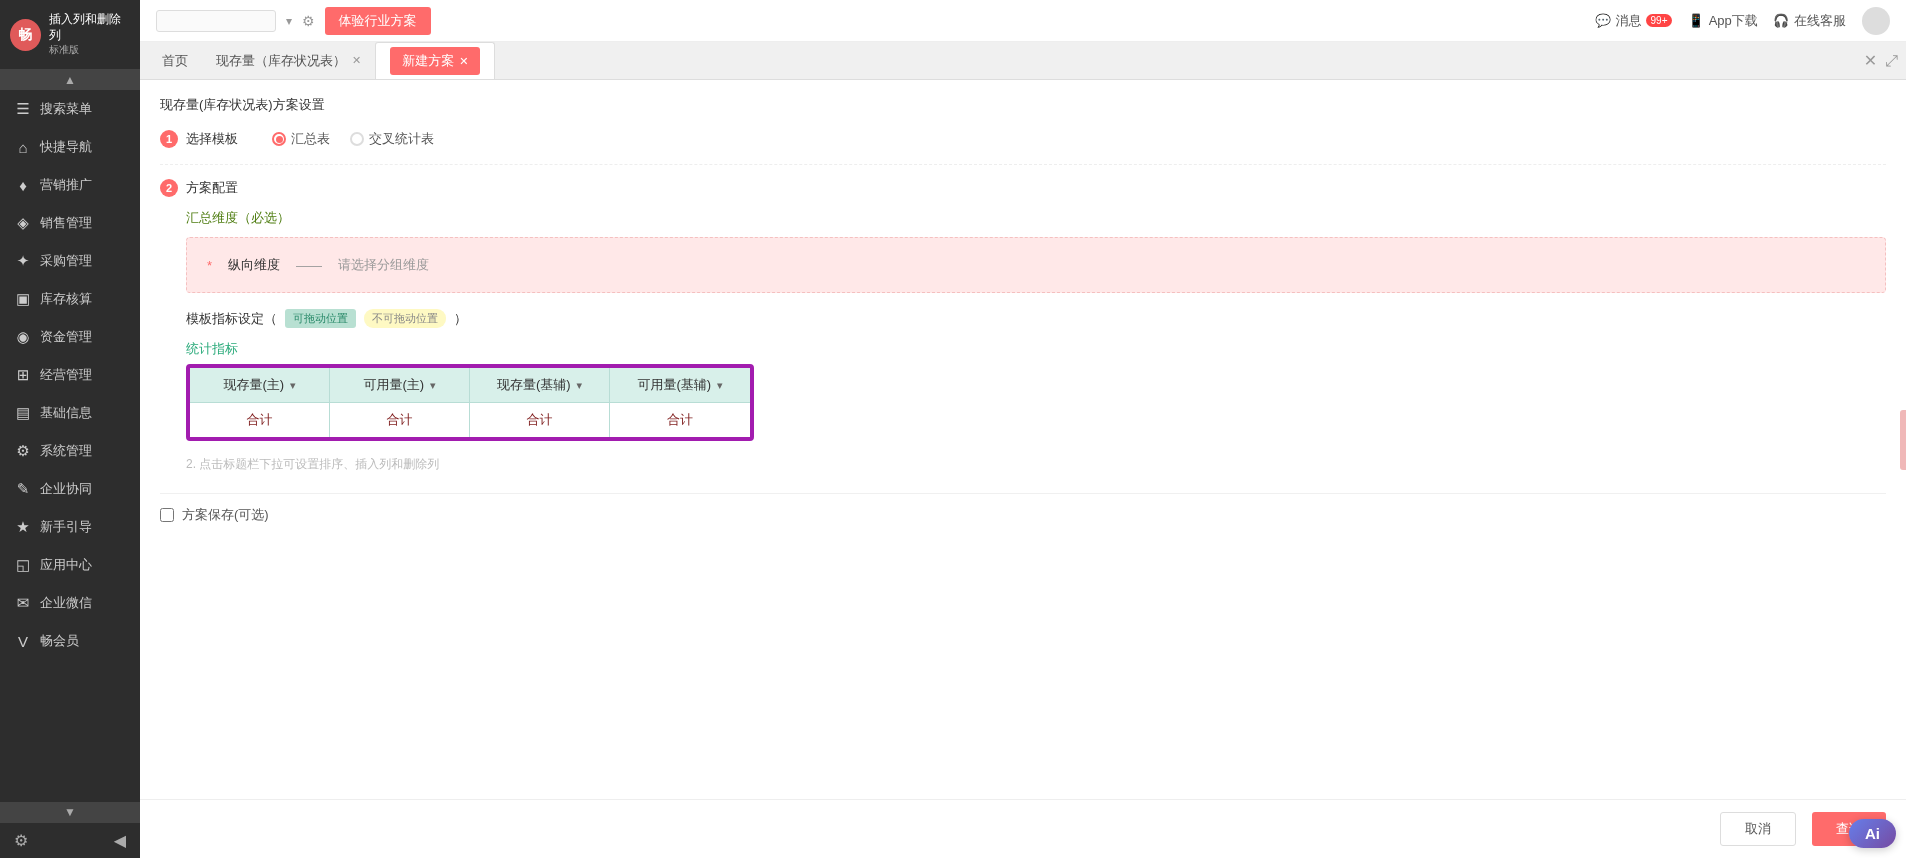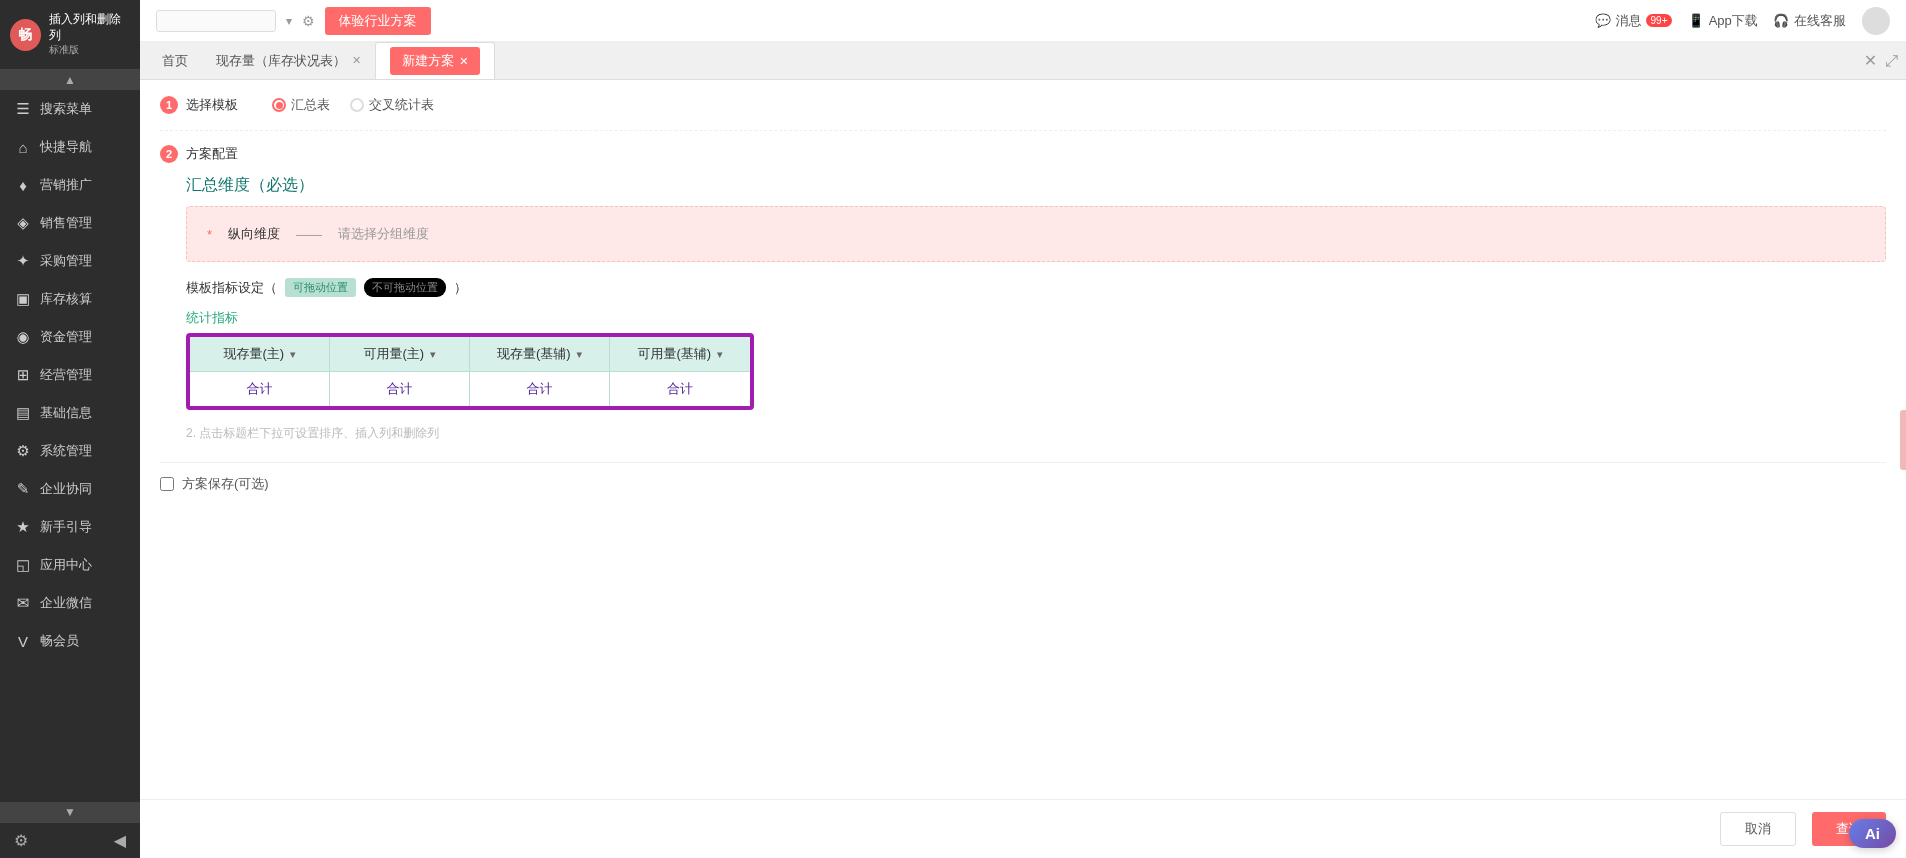--- a/index.html
+++ b/index.html
@@ -129,21 +129,21 @@
     .radio-option { display: flex; align-items: center; gap: 5px; font-size: 13px; color: #555; cursor: pointer; }
     .radio-circle {
       width: 14px; height: 14px; border-radius: 50%; border: 2px solid #ddd;
       display: flex; align-items: center; justify-content: center;
     }
     .radio-circle.checked { border-color: #ff6b6b; }
     .radio-circle.checked::after { content: ''; width: 7px; height: 7px; background: #ff6b6b; border-radius: 50%; }
 
     
     .section2-body { margin-left: 26px; }
-    .section2-sub { font-size: 16px; color: #0f766e; margin-bottom: 10px; }
+    .section2-sub { font-size: 13px; color: #4d7c0f; margin-bottom: 10px; }
 
     .dimension-box {
       background: #ffe8e8;
       border: 1px dashed #f5c0c0;
       border-radius: 4px;
       padding: 18px 20px;
       margin-bottom: 16px;
     }
     .dimension-row { display: flex; align-items: center; gap: 16px; }
     .dimension-required { color: #ff6b6b; font-size: 13px; }
@@ -151,41 +151,41 @@
     .dimension-dash { color: #999; }
     .dimension-placeholder { color: #999; font-size: 13px; }
 
     .indicator-setting { margin-bottom: 12px; }
     .indicator-label { font-size: 13px; color: #333; margin-bottom: 8px; display: flex; align-items: center; gap: 8px; }
     .draggable-badge {
       background: #b8e0d2; color: #2a8a6a; font-size: 11px;
       padding: 2px 8px; border-radius: 3px;
     }
     .non-draggable-badge {
-      background: #000000; color: #888; font-size: 11px;
+      background: #fef9c3; color: #888; font-size: 11px;
       padding: 2px 8px; border-radius: 9px;
     }
 
     
     .stats-section-label { color: #2aaa7a; font-size: 13px; margin-bottom: 6px; font-weight: 500; }
     .stats-table { border: 4px solid #a21caf; border-radius: 4px; overflow: hidden; display: inline-block; }
     .stats-table-header { display: flex; background: #d8f0ea; }
     .stats-table-body { display: flex; background: #fff; }
     .stats-col {
       width: 140px; border-right: 1px solid #b8ddd5;
       text-align: center; font-size: 13px;
     }
     .stats-col:last-child { border-right: none; }
     .stats-col-header {
       padding: 8px 10px;
       display: flex; align-items: center; justify-content: center; gap: 6px;
       color: #333; font-size: 13px;
     }
     .stats-col-header .chevron { color: #666; font-size: 11px; }
-    .stats-col-body { padding: 8px 10px; color: #4c1d95; border-top: 1px solid #b8ddd5; }
+    .stats-col-body { padding: 8px 10px; color: #7f1d1d; border-top: 1px solid #b8ddd5; }
 
     
     .tips-section { margin-top: 12px; }
     .tip-item { font-size: 12px; color: #bbb; margin-bottom: 4px; }
 
     
     .save-row {
       display: flex; align-items: center; gap: 8px;
       margin-top: 20px; padding-top: 12px;
       border-top: 1px solid #f0f0f0;
@@ -348,20 +348,21 @@
         <span>新建方案</span>
         <span class="tab-close-x">✕</span>
       </div>
     </div>
     <div style="flex:1"></div>
     <span style="color:#999;cursor:pointer;font-size:16px;">✕</span>
     <span style="color:#999;cursor:pointer;font-size:16px;margin-left:8px;">⤢</span>
   </div>
 
   <div class="content">
+    <div class="content-title">现存量(库存状况表)方案设置</div>
 
     <div class="section">
       <div class="section-header">
         <div class="section-num">1</div>
         <span class="section-label">选择模板</span>
         <div class="template-options">
           <label class="radio-option">
             <div class="radio-circle checked"></div>
             <span>汇总表</span>
           </label>

